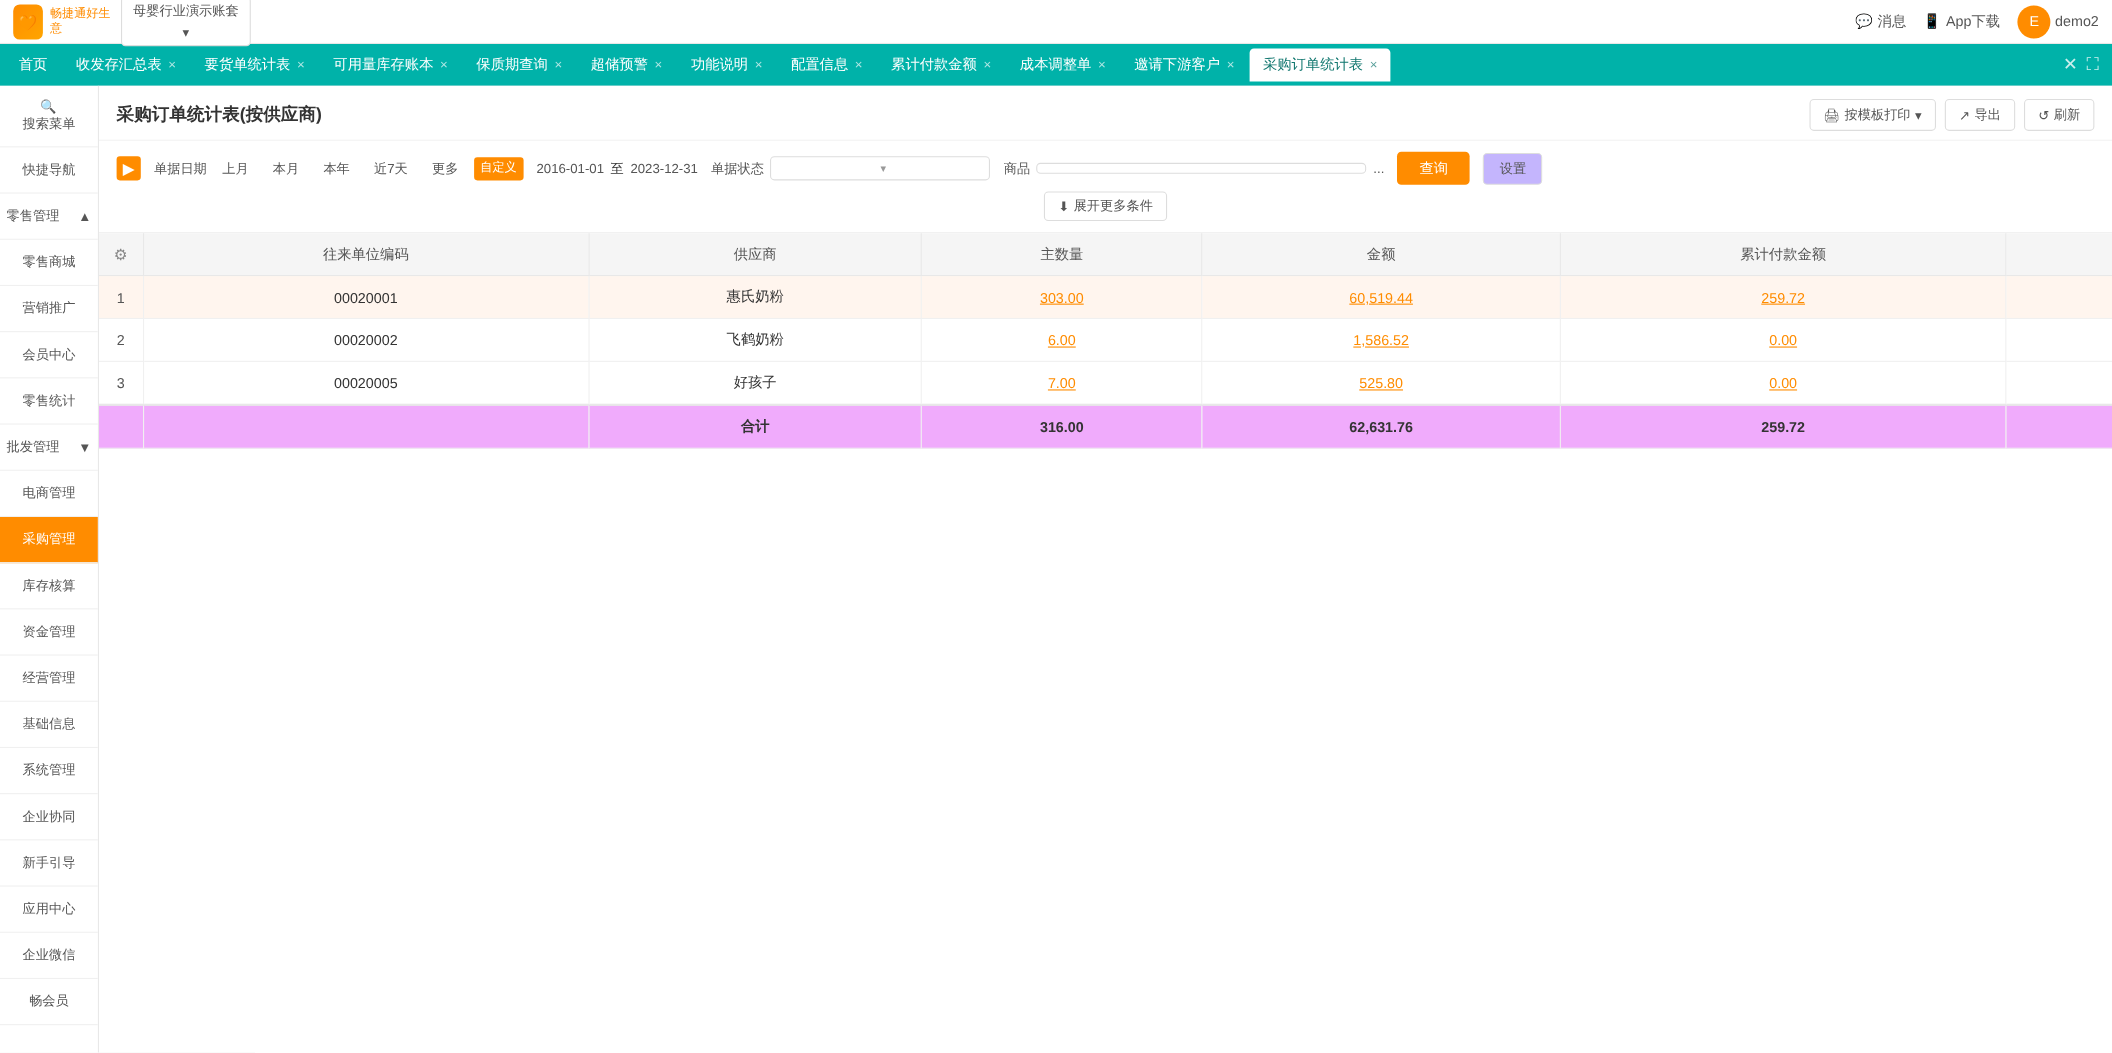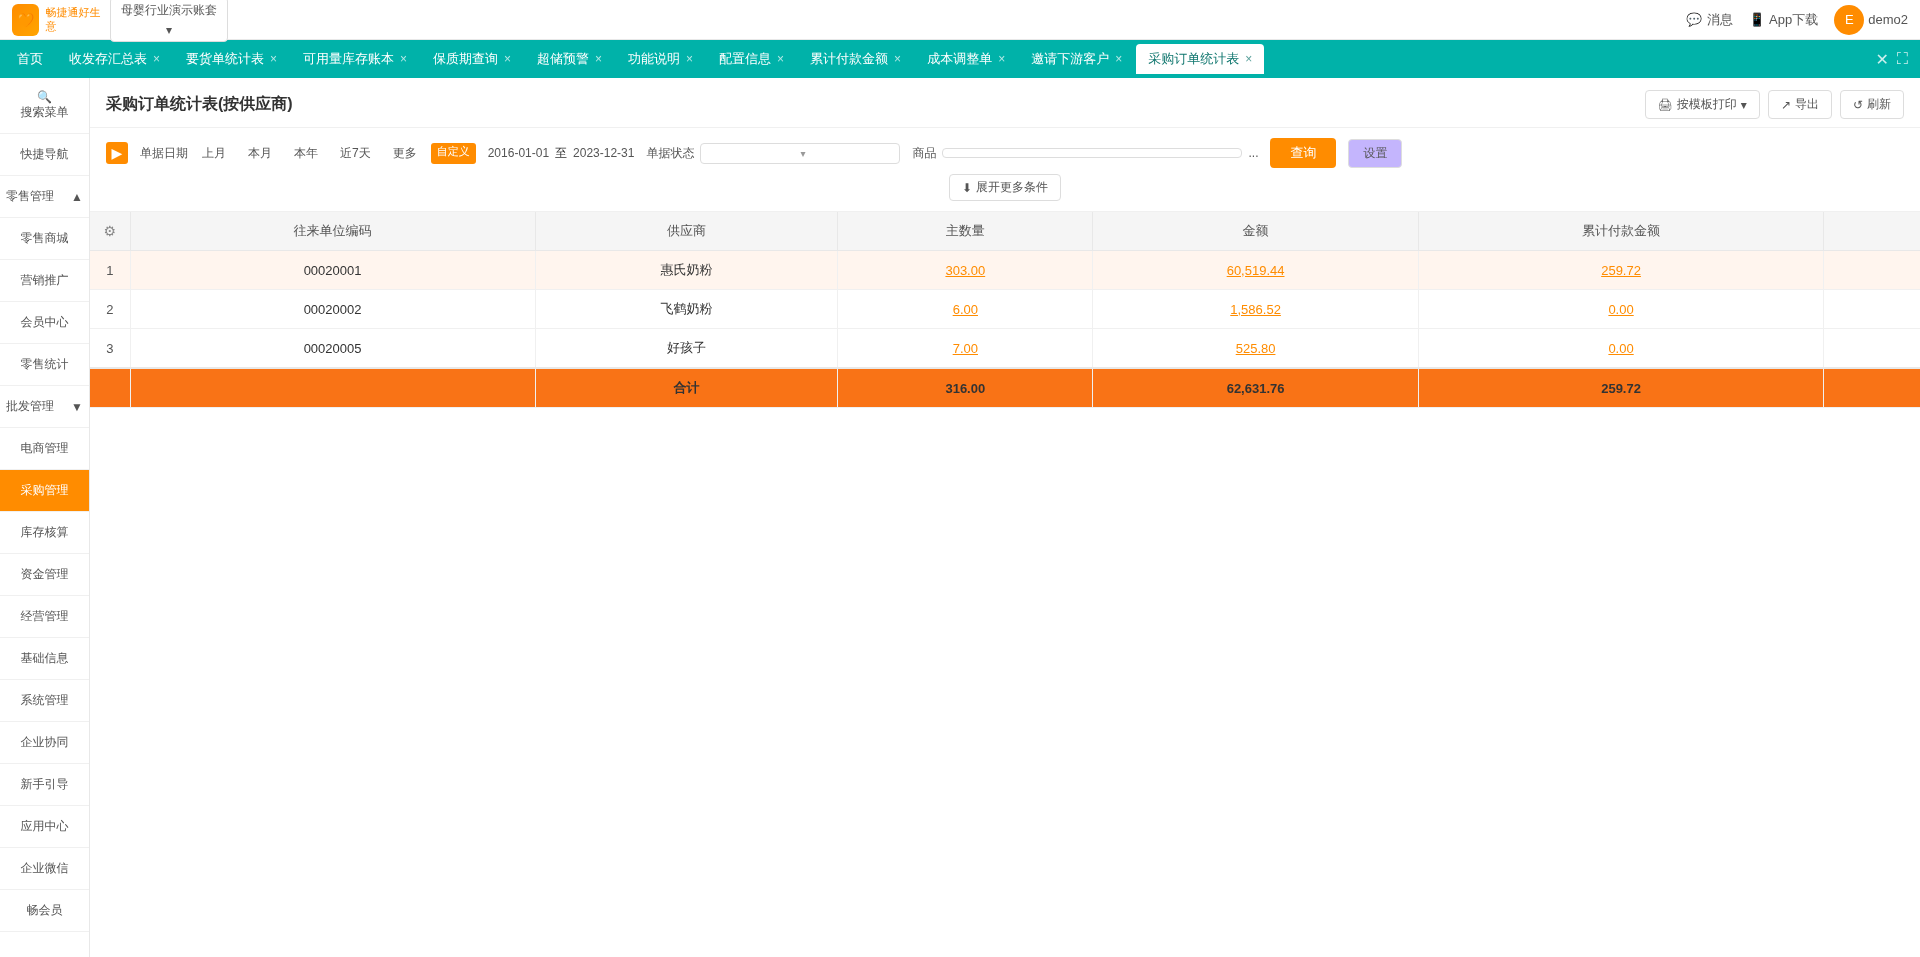--- a/index.html
+++ b/index.html
@@ -69,21 +69,21 @@
     .table-container { margin: 0; background: #fff; }
     .data-table { width: 100%; border-collapse: collapse; }
     .data-table th { background: #f5f5f5; padding: 10px 12px; text-align: center; font-size: 13px; color: #555; font-weight: 500; border-bottom: 1px solid #e8e8e8; border-right: 1px solid #e8e8e8; }
     .data-table th:last-child { border-right: none; }
     .data-table td { padding: 10px 12px; text-align: center; font-size: 13px; border-bottom: 1px solid #f0f0f0; border-right: 1px solid #f0f0f0; }
     .data-table td:last-child { border-right: none; }
     .data-table tr.row-highlight { background: #fff5ee; }
     .data-table .number-link { color: #ff8c00; text-decoration: underline; cursor: pointer; }
     .data-table .num-col { text-align: center; color: #555; }
     .settings-col { width: 40px; }
-    .footer-row { background: #f97316; }
+    .footer-row { background: #f0abfc; }
     .footer-row td { font-weight: 600; color: #333; border-top: 2px solid #e8e8e8; }
     .col-settings-icon { color: #888; font-size: 14px; cursor: pointer; }
     .expand-row { display: flex; justify-content: center; margin-top: 6px; }
   </style>
 </head>
 <body>
 
 <div class="top-bar">
   <div class="logo">
     <div class="logo-icon">🧡</div>

